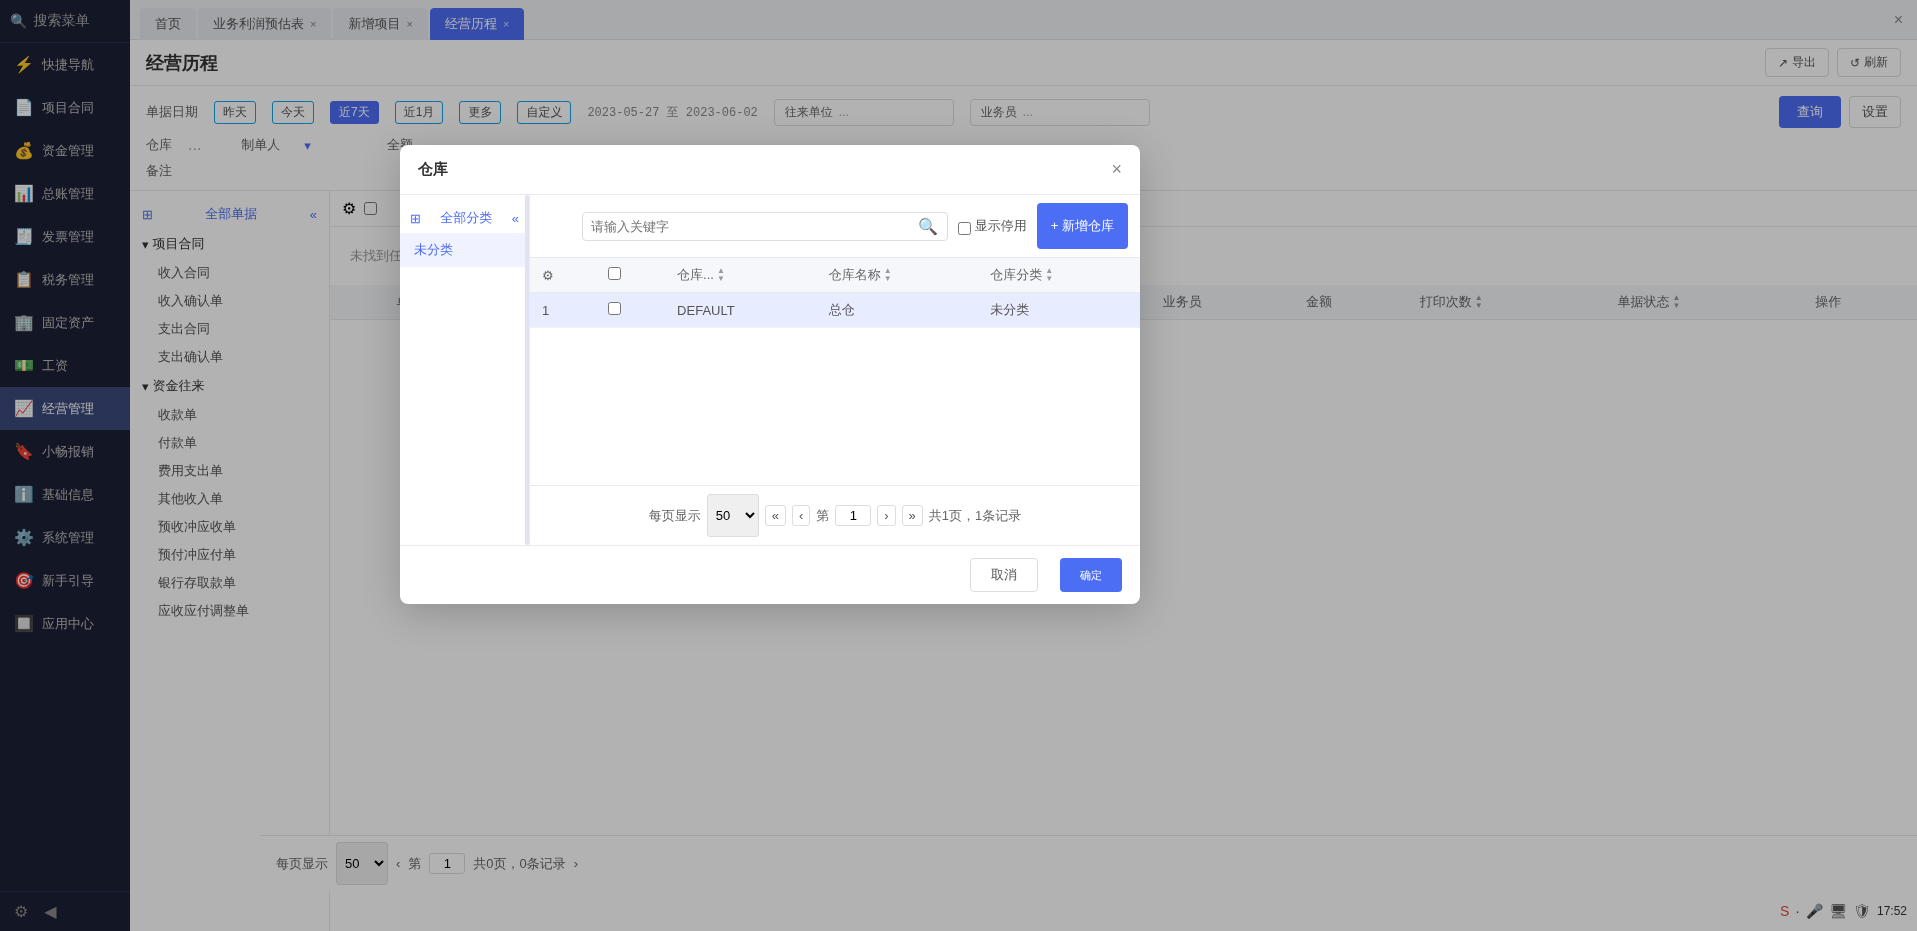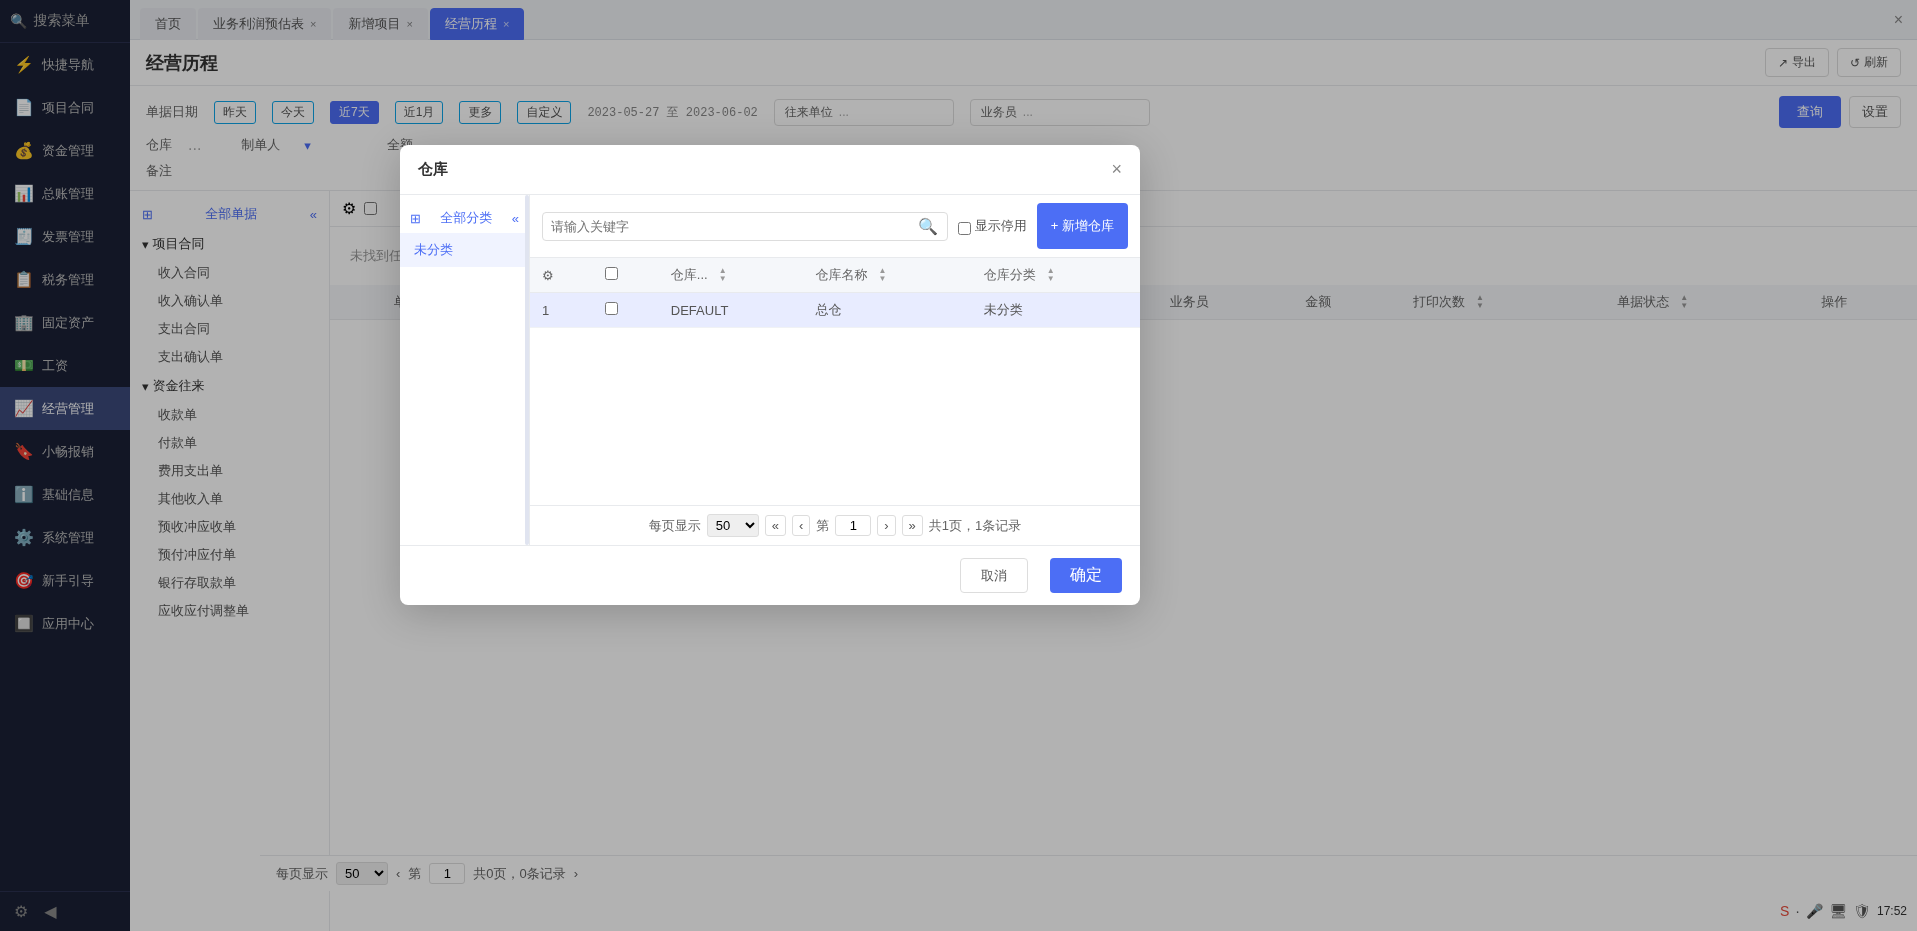--- a/index.html
+++ b/index.html
@@ -163,21 +163,21 @@
     }
 
     
     .modal-right { flex: 1; display: flex; flex-direction: column; }
     .modal-toolbar {
       display: flex; align-items: center; padding: 8px 12px; gap: 10px;
       border-bottom: 1px solid #e8eaed;
     }
     .search-input-wrap {
       display: flex; align-items: center; border: 1px solid #ddd; border-radius: 4px;
-      padding: 4px 8px; flex: 1; gap: 6px;
+      padding: 4px 8px; flex: 1; gap: 6px; margin-left: 40px;
     }
     .search-input-wrap input {
       border: none; outline: none; font-size: 13px; color: #555; width: 100%; background: transparent;
     }
     .checkbox-label { display: flex; align-items: flex-end; gap: 4px; font-size: 13px; color: #555; cursor: pointer; }
     .btn-add-warehouse {
       padding: 14px 14px; background: #4c6ef5; color: #fff; border: none;
       border-radius: 4px; font-size: 13px; cursor: pointer; white-space: nowrap;
     }
 
@@ -191,21 +191,21 @@
     .modal-table td { padding: 8px 12px; border-bottom: 1px solid #f0f2f5; color: #555; }
     .modal-table tr.selected td { background: #e8ecff; }
 
     
     .modal-pagination {
       display: flex; align-items: center; justify-content: center;
       padding: 8px 12px; gap: 6px; font-size: 13px; color: #666;
       border-top: 1px solid #e8eaed;
     }
     .page-size-select {
-      border: 1px solid #ddd; border-radius: 3px; padding: 2px 4px; font-size: 13px;
+      border: 1px solid #ddd; border-radius: 3px; padding: 12px 4px; font-size: 13px;
     }
     .page-nav-btn {
       padding: 2px 6px; border: 1px solid #ddd; border-radius: 3px;
       cursor: pointer; background: #fff; color: #555; font-size: 13px;
     }
     .page-input {
       width: 36px; text-align: center; border: 1px solid #ddd; border-radius: 3px;
       padding: 2px 4px; font-size: 13px;
     }
 
@@ -213,33 +213,33 @@
     .modal-footer {
       display: flex; justify-content: flex-end; gap: 22px;
       padding: 12px 18px; border-top: 1px solid #e8eaed;
     }
     .btn-cancel {
       padding: 7px 20px; border: 1px solid #ddd; border-radius: 4px;
       font-size: 13px; color: #555; background: #fff; cursor: pointer;
     }
     .btn-confirm {
       padding: 7px 20px; background: #4c6ef5; color: #fff; border: none;
-      border-radius: 4px; font-size: 16px; cursor: pointer;
+      border-radius: 4px; font-size: 11px; cursor: pointer;
     }
 
     
     .system-tray {
       position: absolute; bottom: 0; right: 0; height: 40px;
       display: flex; align-items: center; padding: 0 10px; gap: 6px;
       font-size: 12px; color: #555;
     }
     .tray-icon { font-size: 14px; cursor: pointer; }
     .tray-time { font-size: 12px; color: #333; }
 
-    .col-sort { display: flex; align-items: center; gap: 11px; }
+    .col-sort { display: flex; align-items: center; gap: 3px; }
     .sort-arrows { display: flex; flex-direction: column; font-size: 8px; line-height: 1; color: #999; }
   </style>
 </head>
 <body>
 
 <div class="sidebar">
   <div class="sidebar-search">
     <span>🔍</span>
     <span>搜索菜单</span>
   </div>

